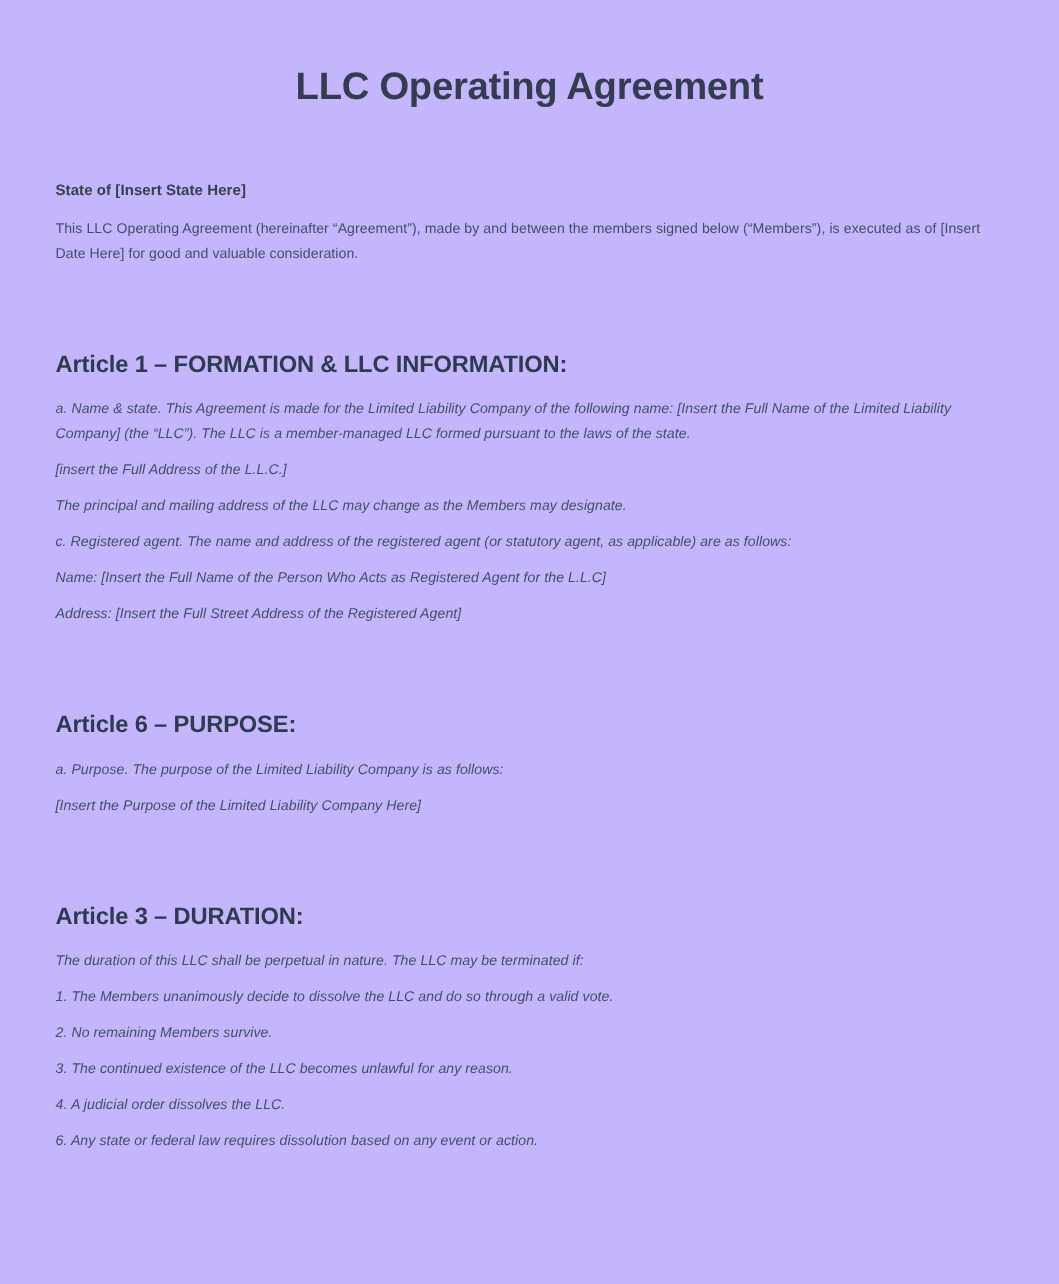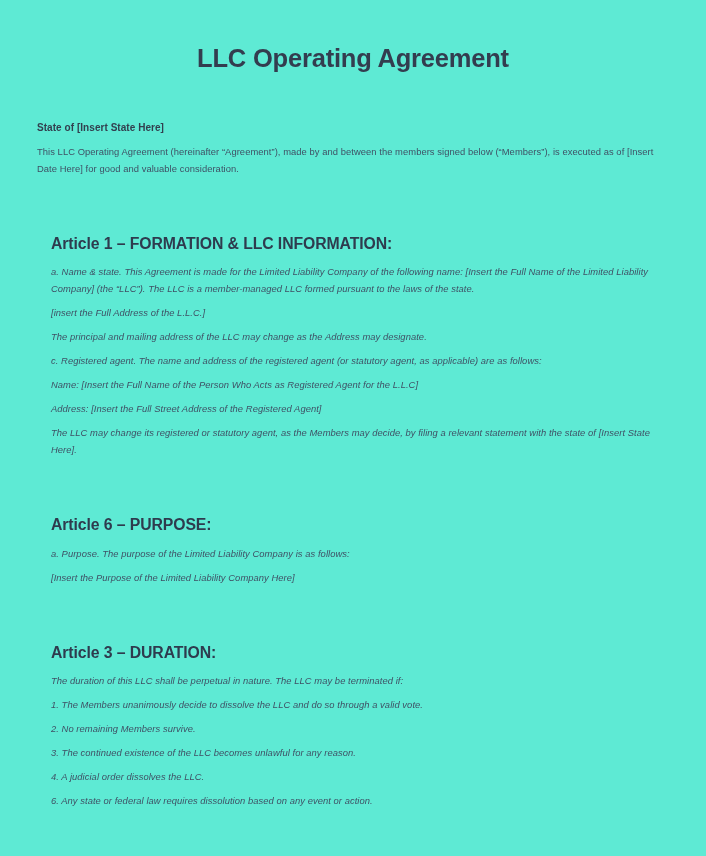--- a/index.html
+++ b/index.html
@@ -11,21 +11,21 @@
     width: 706px;
     height: 856px;
     font-family: "Liberation Sans", sans-serif;
     -webkit-font-smoothing: antialiased;
     overflow: hidden;
   }
   .page {
     position: relative;
     width: 706px;
     height: 856px;
-    background: #5eead4;
+    background: #c4b5fd;
     box-sizing: border-box;
     padding: 0 37px;
   }
   .doc-title {
     margin: 0;
     padding-top: 43px;
     text-align: center;
     font-size: 25.5px;
     font-weight: 700;
     letter-spacing: -0.2px;
@@ -48,21 +48,20 @@
     font-weight: 400;
     color: #3f5165;
     line-height: 17px;
     letter-spacing: 0.06px;
     margin: 0;
     padding-top: 7px;
     text-align: left;
   }
   .article {
     padding-top: 57px;
-    margin-left: 14px;
   }
   .article-heading {
     margin: 0;
     font-size: 15.8px;
     font-weight: 700;
     color: #2e3b4e;
     letter-spacing: -0.1px;
     line-height: 1.3;
   }
   .article-body {
@@ -86,25 +85,24 @@
   <div class="intro-block">
     <p class="lead-line">State of [Insert State Here]</p>
     <p class="para">This LLC Operating Agreement (hereinafter “Agreement”), made by and between the members signed below (“Members”), is executed as of [Insert Date Here] for good and valuable consideration.</p>
   </div>
 
   <div class="article">
     <h2 class="article-heading">Article 1 – FORMATION &amp; LLC INFORMATION:</h2>
     <div class="article-body">
       <p class="para">a. Name &amp; state. This Agreement is made for the Limited Liability Company of the following name: [Insert the Full Name of the Limited Liability Company] (the “LLC”). The LLC is a member-managed LLC formed pursuant to the laws of the state.</p>
       <p class="para">[insert the Full Address of the L.L.C.]</p>
-      <p class="para">The principal and mailing address of the LLC may change as the Address may designate.</p>
+      <p class="para">The principal and mailing address of the LLC may change as the Members may designate.</p>
       <p class="para">c. Registered agent. The name and address of the registered agent (or statutory agent, as applicable) are as follows:</p>
       <p class="para">Name: [Insert the Full Name of the Person Who Acts as Registered Agent for the L.L.C]</p>
       <p class="para">Address: [Insert the Full Street Address of the Registered Agent]</p>
-      <p class="para">The LLC may change its registered or statutory agent, as the Members may decide, by filing a relevant statement with the state of [Insert State Here].</p>
     </div>
   </div>
 
   <div class="article">
     <h2 class="article-heading">Article 6 – PURPOSE:</h2>
     <div class="article-body">
       <p class="para">a. Purpose. The purpose of the Limited Liability Company is as follows:</p>
       <p class="para">[Insert the Purpose of the Limited Liability Company Here]</p>
     </div>
   </div>

